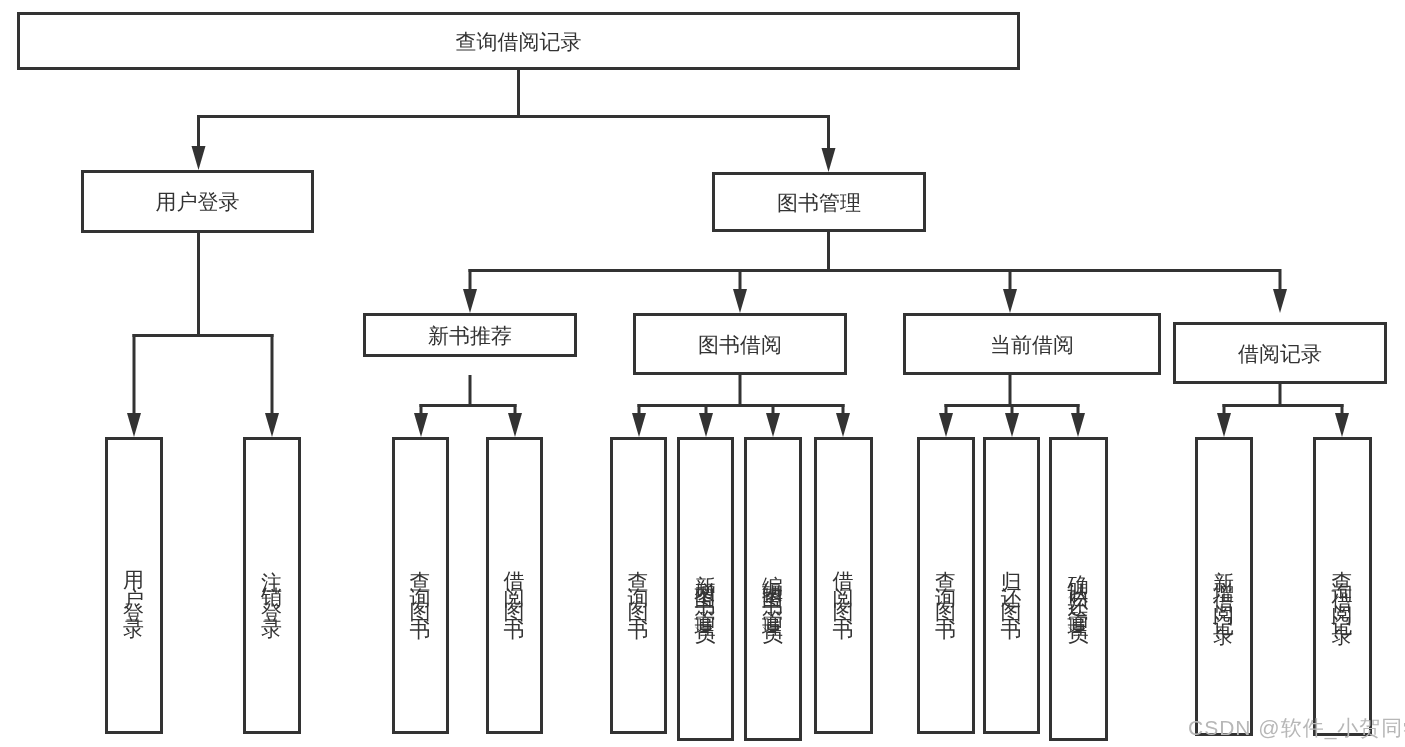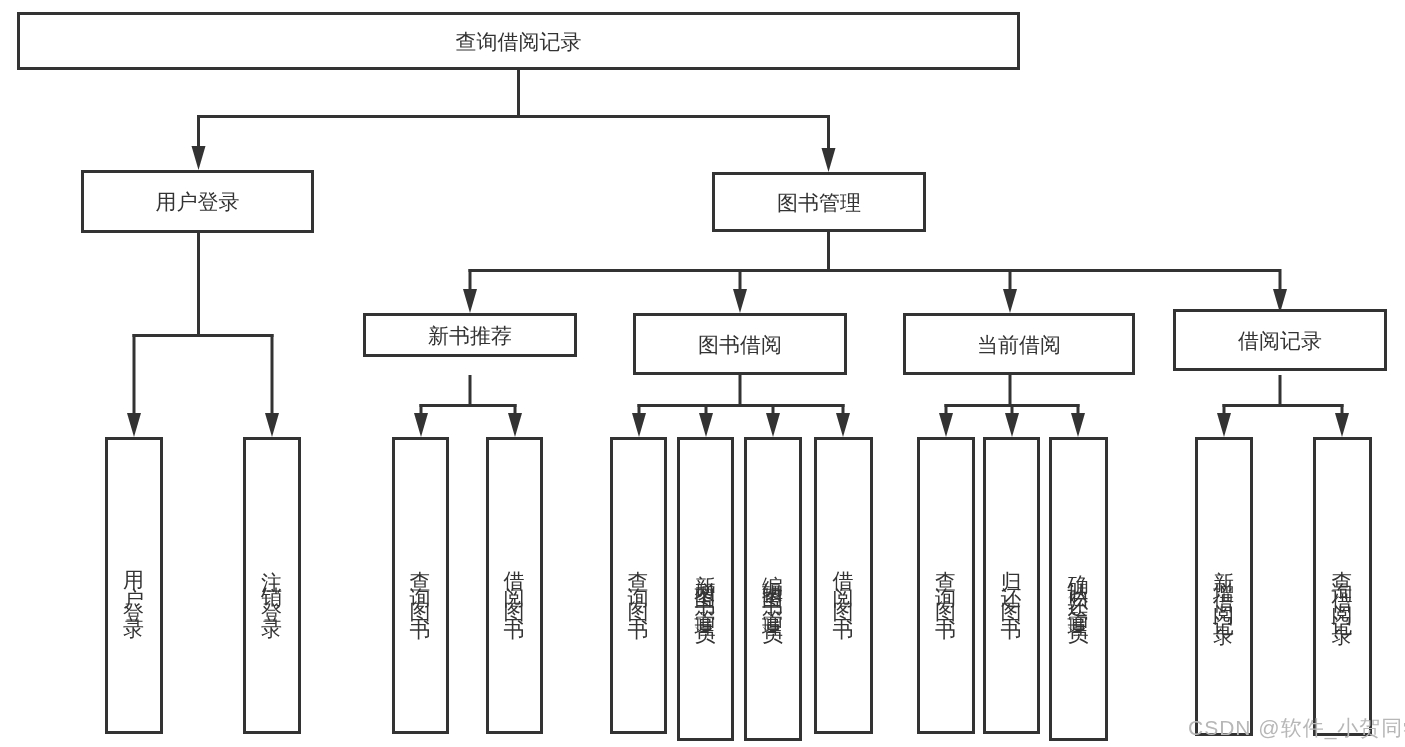--- a/index.html
+++ b/index.html
@@ -118,24 +118,24 @@
   <div class="box" style="left:712px;top:172px;width:214px;height:60px">
     <span>图书管理</span>
   </div>
 
   <div class="box" style="left:363px;top:313px;width:214px;height:44px">
     <span>新书推荐</span>
   </div>
   <div class="box" style="left:633px;top:313px;width:214px;height:62px">
     <span>图书借阅</span>
   </div>
-  <div class="box" style="left:903px;top:313px;width:232px;height:62px">
+  <div class="box" style="left:903px;top:313px;width:258px;height:62px">
     <span>当前借阅</span>
   </div>
-  <div class="box" style="left:1173px;top:309px;width:214px;height:62px">
+  <div class="box" style="left:1173px;top:322px;width:214px;height:62px">
     <span>借阅记录</span>
   </div>
 
   <div class="box vbox" style="left:105px;top:437px;width:58px;height:297px">
     <span class="ls-4">用户登录</span>
   </div>
   <div class="box vbox" style="left:243px;top:437px;width:58px;height:297px">
     <span class="ls-4">注销登录</span>
   </div>
 

